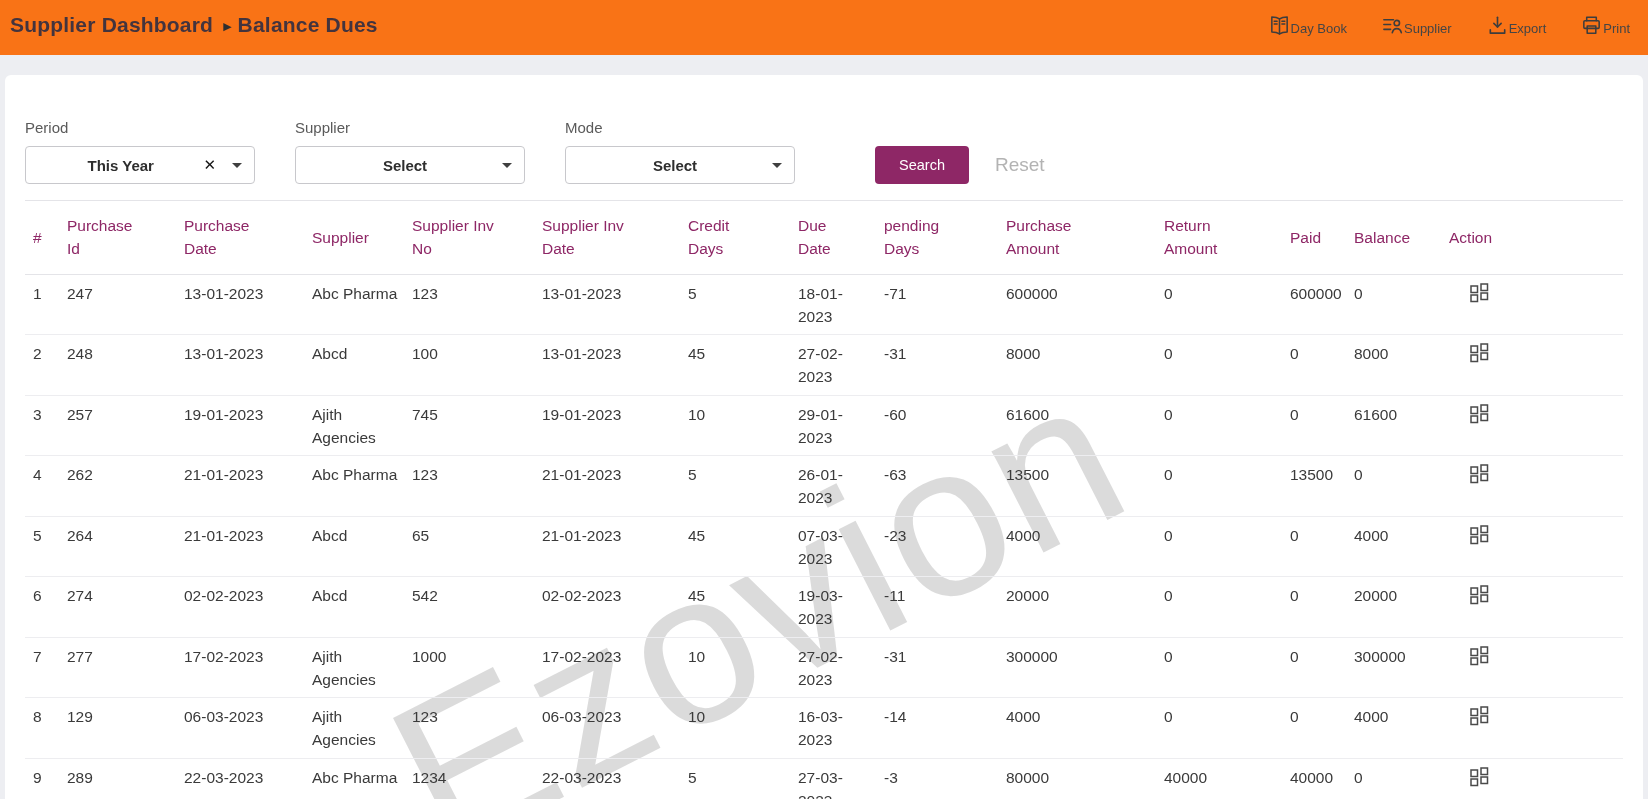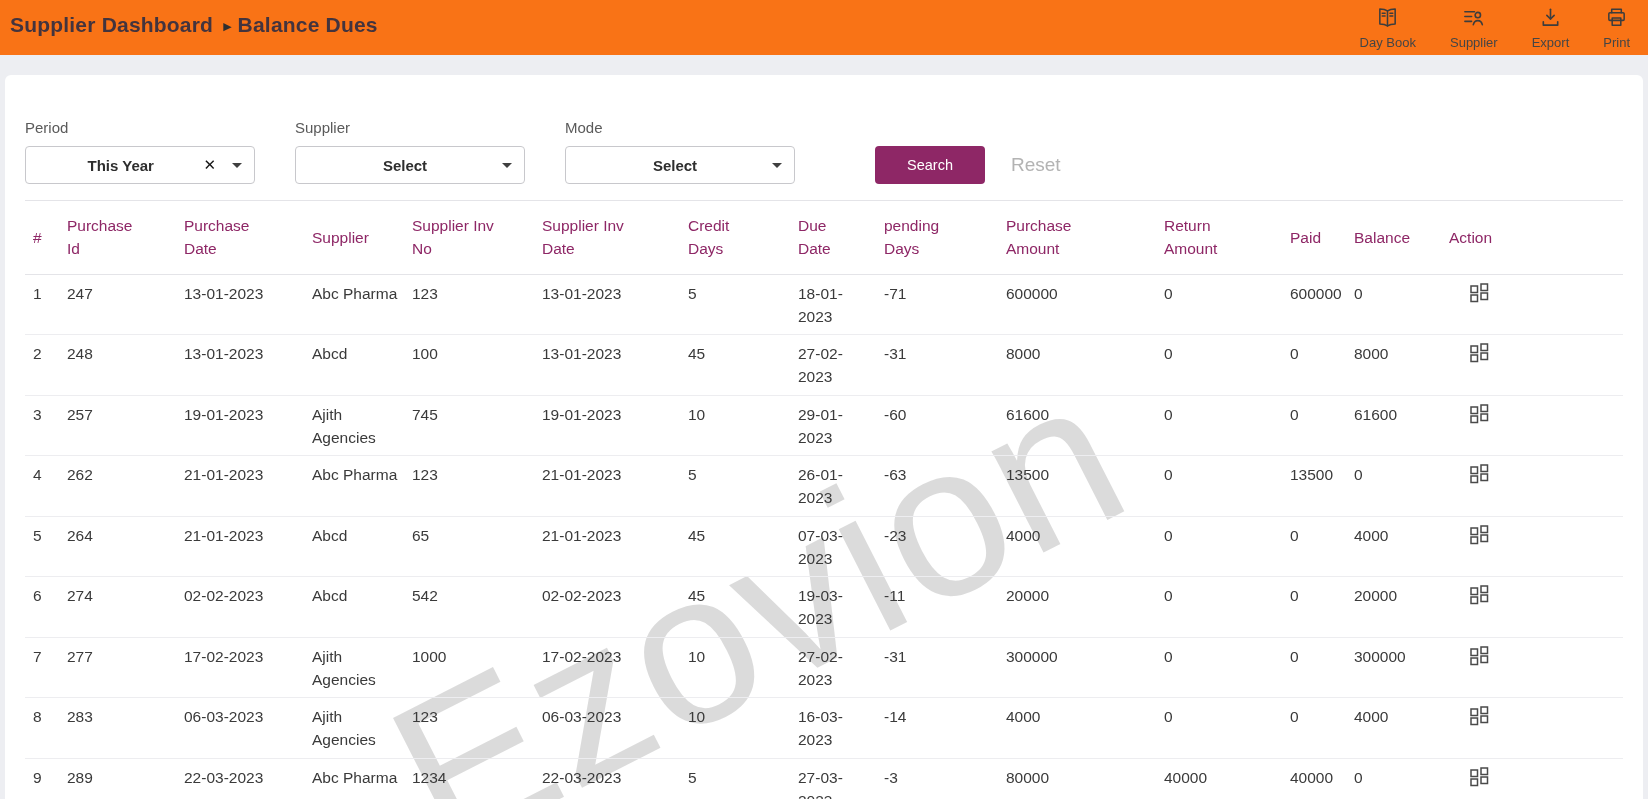--- a/index.html
+++ b/index.html
@@ -17,21 +17,21 @@
     padding: 0 18px 5px 10px;
   }
   .breadcrumb { display: flex; align-items: center; }
   .crumb {
     font-size: 21px; font-weight: 700; color: #43343e; letter-spacing: .2px;
   }
   .crumb-root { cursor: pointer; }
   .crumb-arrow { font-size: 11px; color: #2f2f2f; margin: 2px 6px 0 10px; }
   .top-actions { display: flex; align-items: flex-start; gap: 34px; padding-top: 6px; }
   .top-action {
-    display: flex; flex-direction: column; align-items: center;
+    display: flex; align-items: center;
     cursor: pointer; color: #3e3e3e; background: none; border: none;
     font-family: inherit;
     text-align: center;
   }
   .top-action svg { margin-bottom: 3px; }
   .top-action .ta-label { font-size: 13px; color: #454545; white-space: nowrap; }
 
   
   .card {
     position: relative;
@@ -53,21 +53,21 @@
     cursor: pointer; background: #fff;
   }
   .select-value { flex: 1; font-size: 15px; font-weight: 600; color: #2e2e2e; text-align: center; }
   .clear-x { font-size: 15px; font-weight: 700; color: #141414; margin-right: 16px; cursor: pointer; }
   .caret {
     width: 0; height: 0;
     border-left: 5px solid transparent; border-right: 5px solid transparent;
     border-top: 5.5px solid #404040; cursor: pointer;
   }
   .search-btn {
-    height: 38px; padding: 0 32px; margin-left: 40px;
+    height: 38px; padding: 0 24px; margin-left: 40px;
     background: var(--accent); color: #fff;
     border: none; border-radius: 4px;
     font-size: 14.5px; font-weight: 500; font-family: inherit;
     cursor: pointer;
   }
   .reset-btn {
     height: 38px; margin-left: 26px;
     background: none; border: none;
     color: #b3b3b3; font-size: 19px; font-family: inherit;
     cursor: pointer;
@@ -400,21 +400,21 @@
             <svg width="21" height="21" viewBox="0 0 21 21" fill="none" stroke="#4a4a4a" stroke-width="1.5">
               <rect x="2" y="4" width="6.5" height="6.5"></rect>
               <rect x="12" y="2" width="6.5" height="6.5"></rect>
               <rect x="2" y="13" width="6.5" height="6.5"></rect>
               <rect x="12" y="11" width="6.5" height="6.5"></rect>
             </svg>
           </td>
         </tr>
         <tr>
           <td>8</td>
-          <td>283</td>
+          <td>129</td>
           <td>06-03-2023</td>
           <td>Ajith Agencies</td>
           <td>123</td>
           <td>06-03-2023</td>
           <td>10</td>
           <td>16-03-2023</td>
           <td>-14</td>
           <td>4000</td>
           <td>0</td>
           <td>0</td>

